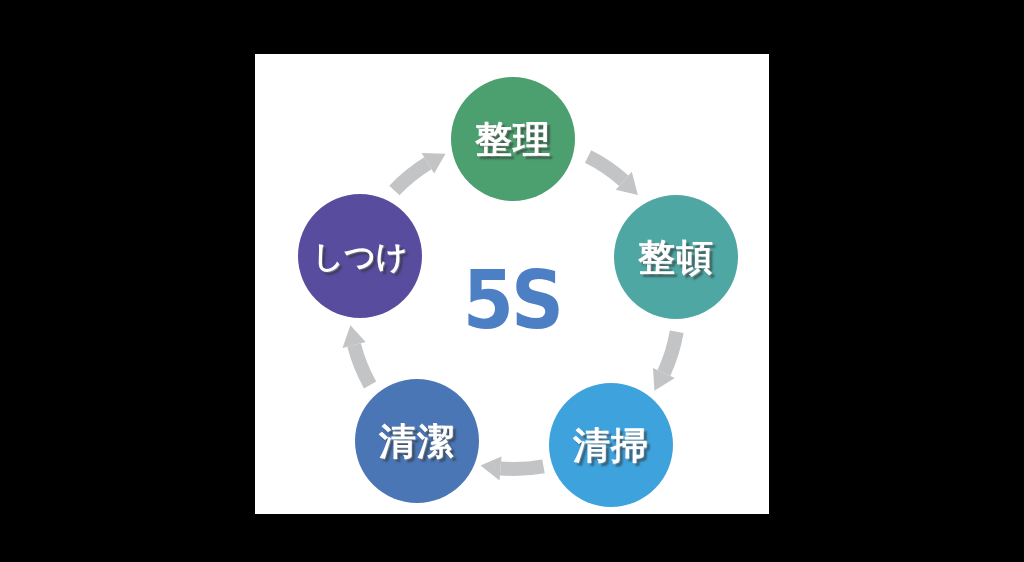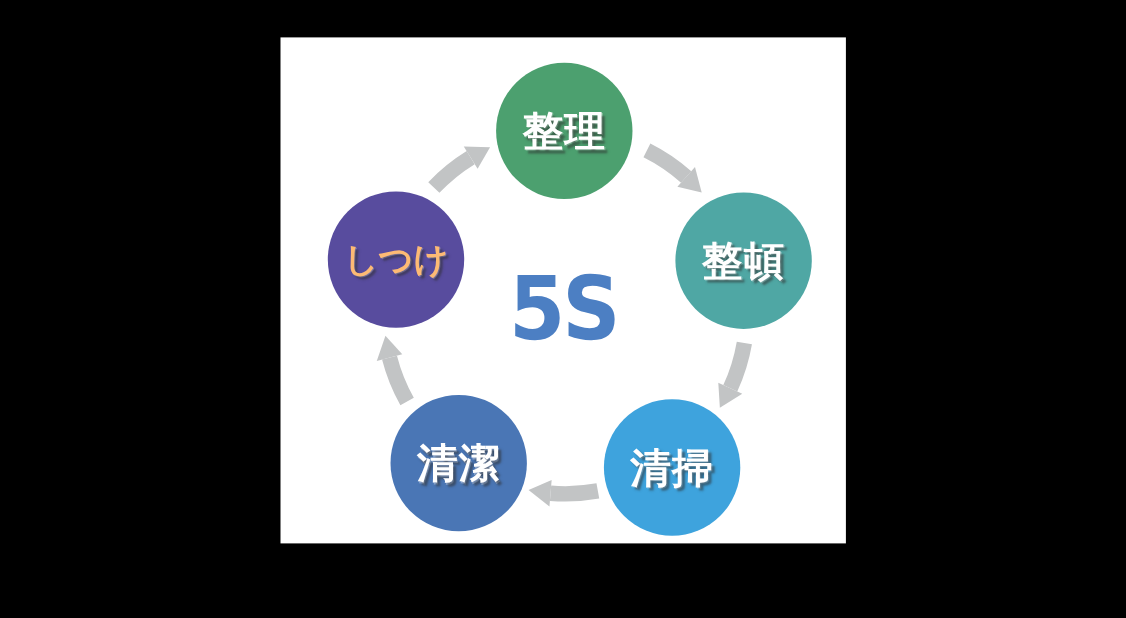--- a/index.html
+++ b/index.html
@@ -7,21 +7,21 @@
   body { font-family:"DejaVu Sans","Liberation Sans",sans-serif; overflow:hidden; }
 
   .stage {
     position:relative;
     width:1024px; height:562px;
     background:#000;
   }
 
   .panel {
     position:absolute;
-    left:255px; top:34px;
+    left:255px; top:54px;
     width:514px; height:460px;
     background:#fff;
   }
 
   .arrows-layer {
     position:absolute;
     left:0; top:0;
     width:514px; height:460px;
   }
 
@@ -104,19 +104,19 @@
 
     <div class="circle pos-upper-right" style="background-color: rgb(79, 167, 164);">
       <span class="circle-label" style="color: rgb(255, 255, 255);">整頓</span>
     </div>
 
     <div class="circle pos-lower-left" style="background-color: rgb(74, 118, 181);">
       <span class="circle-label" style="color: rgb(255, 255, 255);">清潔</span>
     </div>
 
     <div class="circle pos-upper-left" style="background-color: rgb(88, 76, 158);">
-      <span class="circle-label small" style="color: #fdba74;">しつけ</span>
+      <span class="circle-label small" style="color: #ffffff;">しつけ</span>
     </div>
 
     <div class="center-label" style="color: rgb(76, 127, 195);">5S</div>
 
   </div>
 </div>
 
 </body></html>

